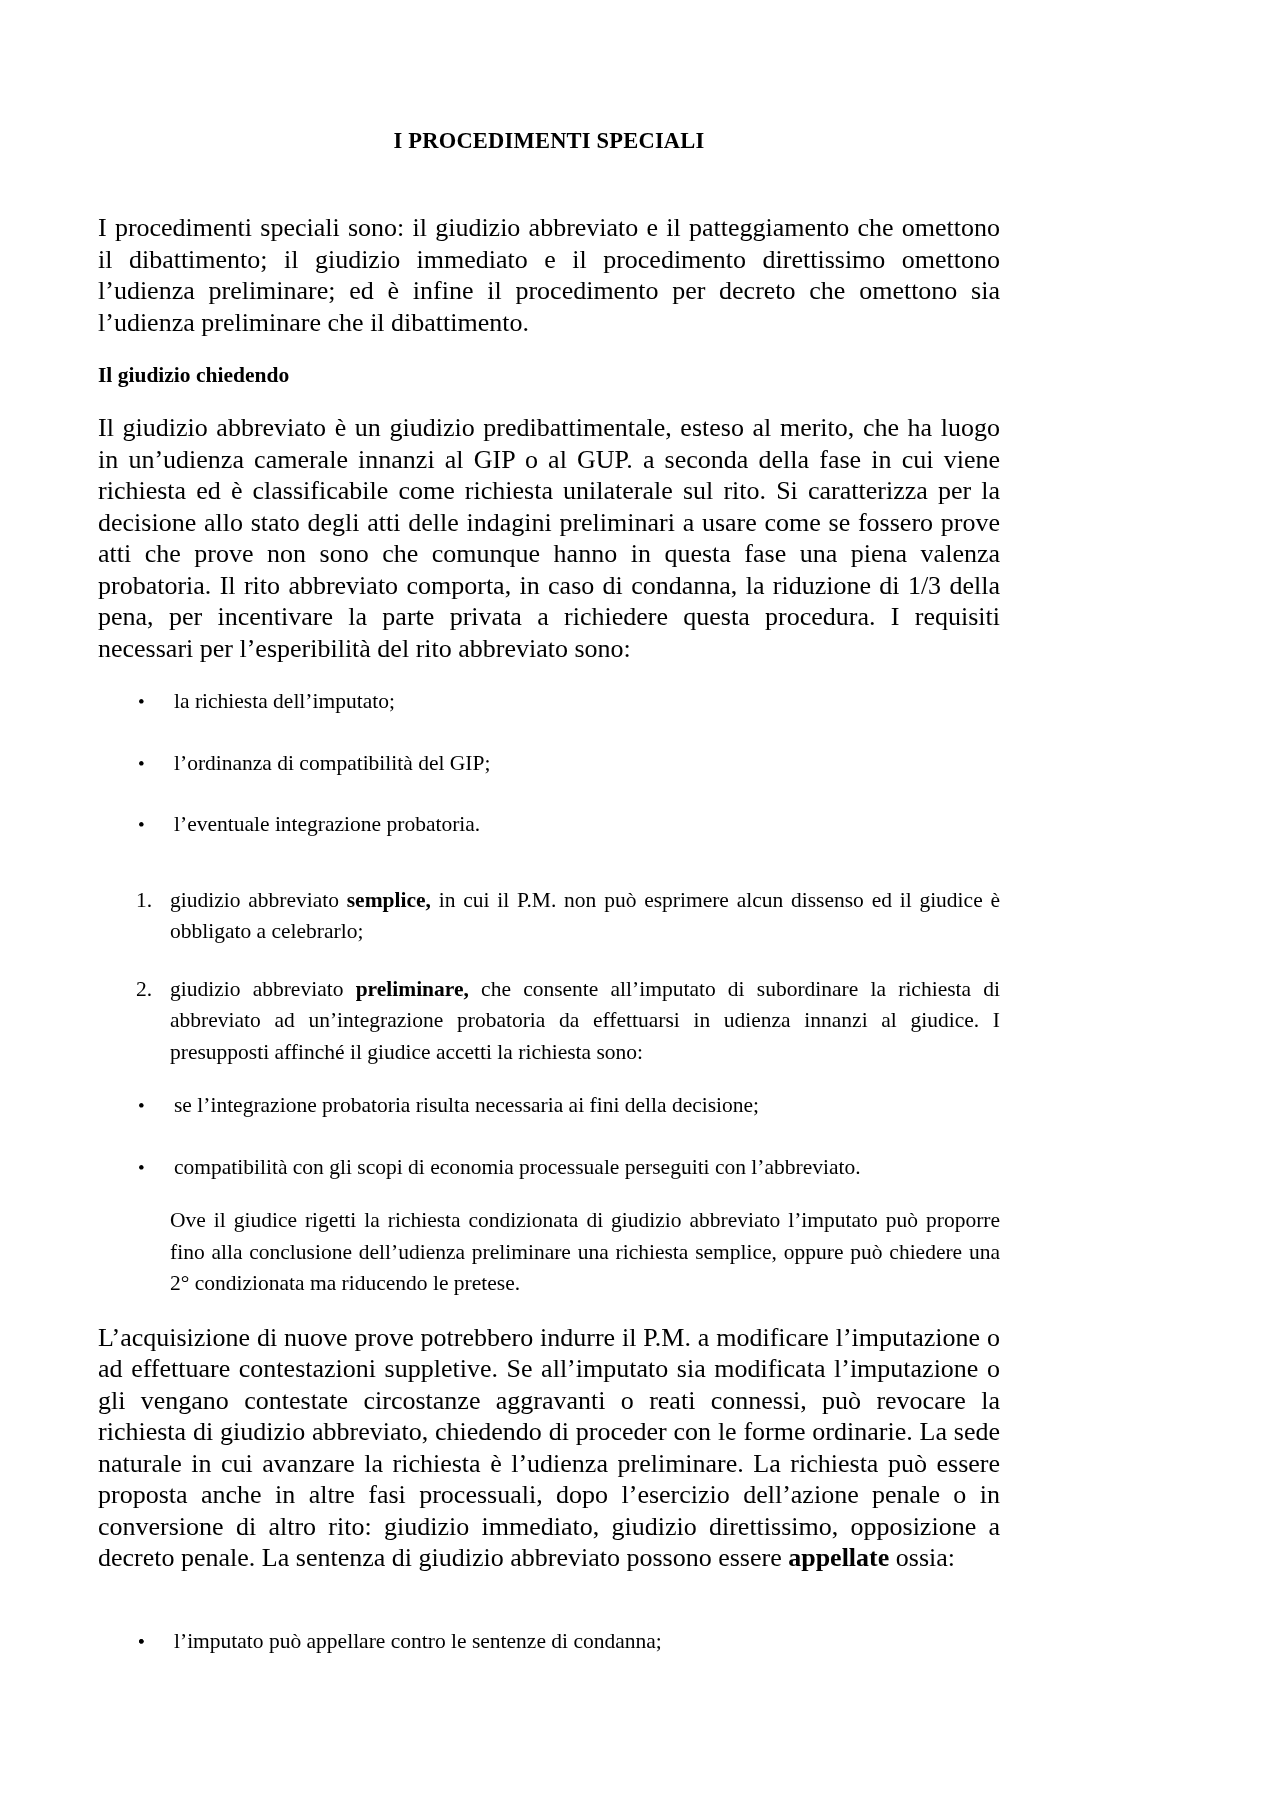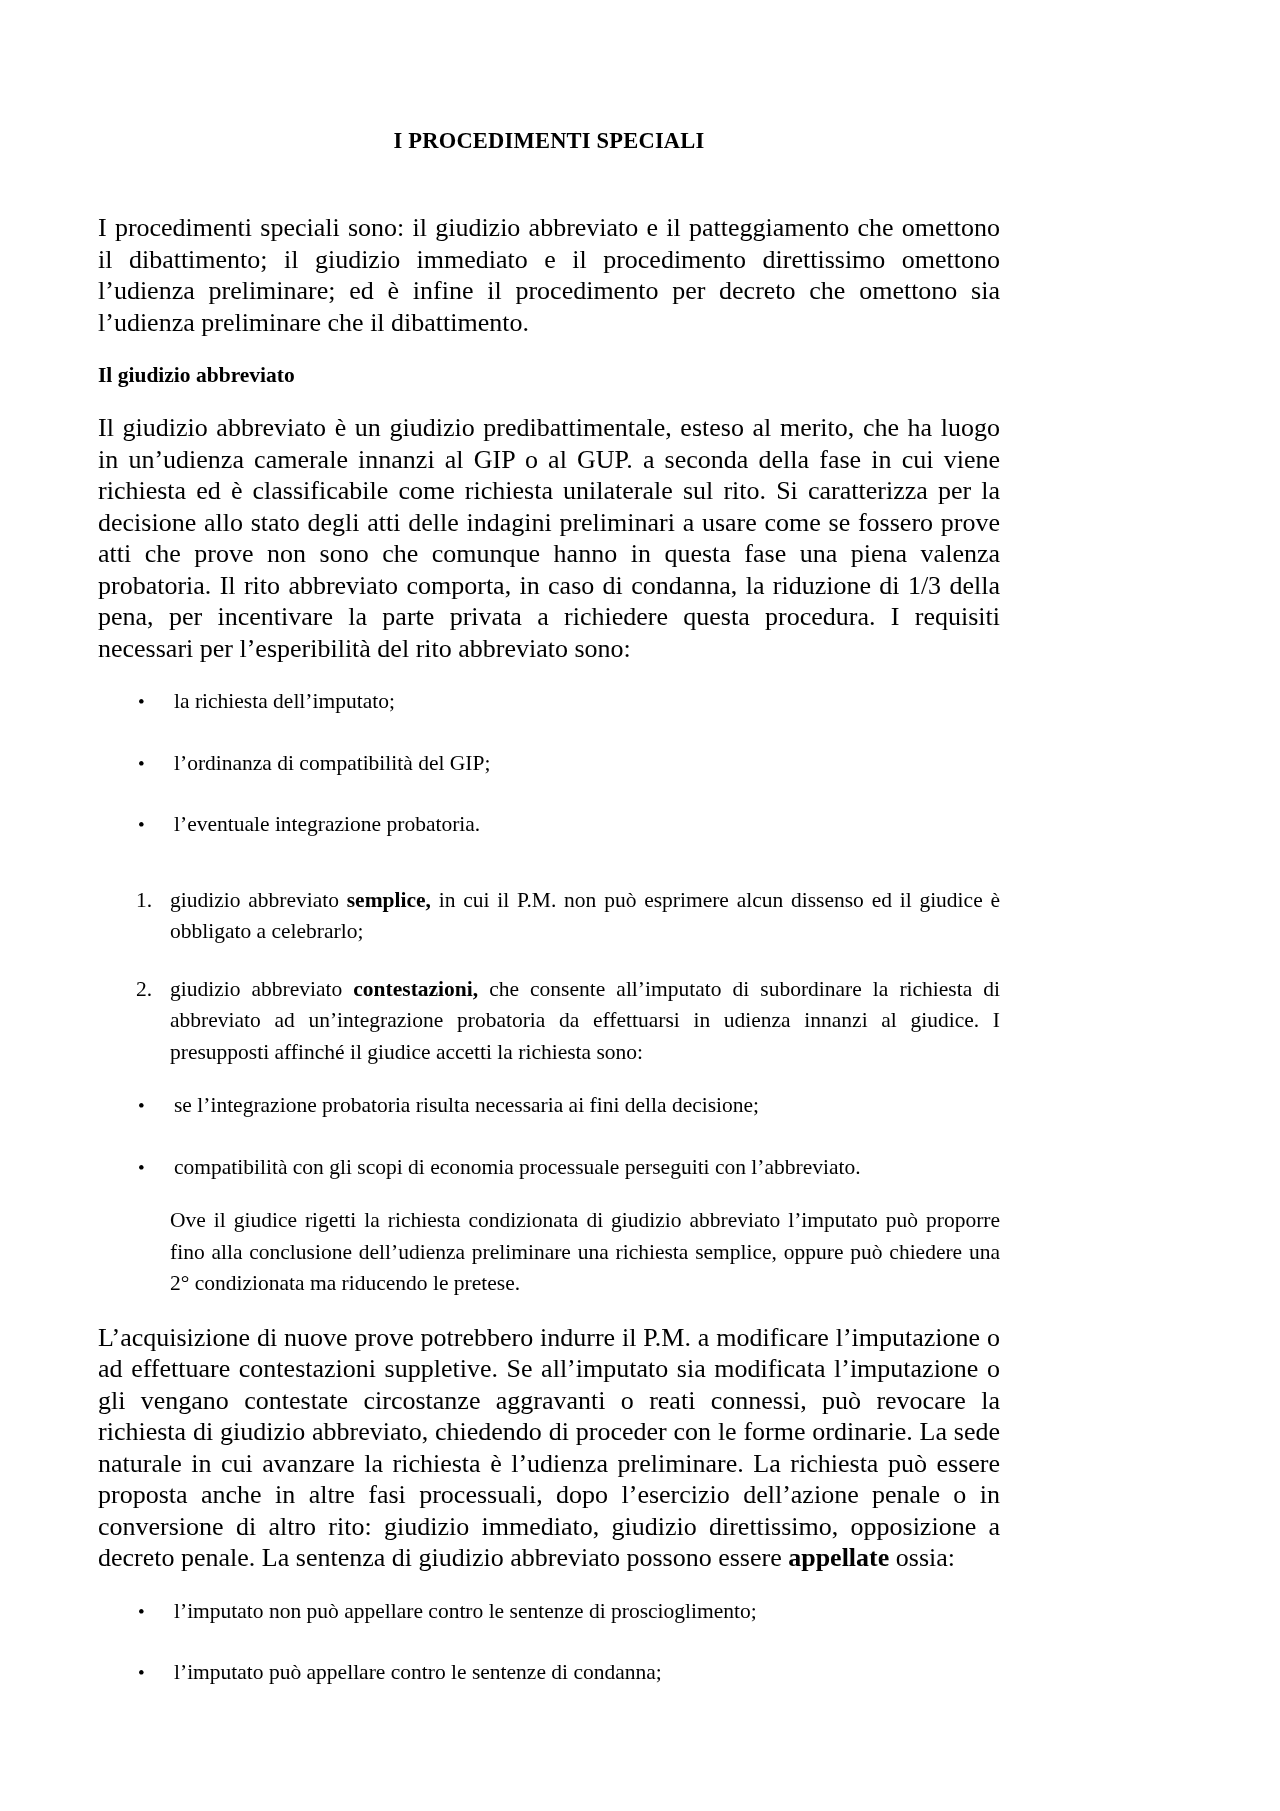--- a/index.html
+++ b/index.html
@@ -110,21 +110,21 @@
   <div class="content">
 
     <h1 class="doc-title">I PROCEDIMENTI SPECIALI</h1>
 
     <div class="gap-title-first"></div>
 
     <p class="body-par">I procedimenti speciali sono: il giudizio abbreviato e il patteggiamento che omettono il dibattimento; il giudizio immediato e il procedimento direttissimo omettono l’udienza preliminare; ed è infine il procedimento per decreto che omettono sia l’udienza preliminare che il dibattimento.</p>
 
     <div class="gap-par"></div>
 
-    <h2 class="section-head">Il giudizio abbreviato</h2>
+    <h2 class="section-head">Il giudizio chiedendo</h2>
 
     <div class="gap-par"></div>
 
     <p class="body-par">Il giudizio abbreviato è un giudizio predibattimentale, esteso al merito, che ha luogo in un’udienza camerale innanzi al GIP o al GUP. a seconda della fase in cui viene richiesta ed è classificabile come richiesta unilaterale sul rito. Si caratterizza per la decisione allo stato degli atti delle indagini preliminari a usare come se fossero prove atti che prove non sono che comunque hanno in questa fase una piena valenza probatoria. Il rito abbreviato comporta, in caso di condanna, la riduzione di 1/3 della pena, per incentivare la parte privata a richiedere questa procedura. I requisiti necessari per l’esperibilità del rito abbreviato sono:</p>
 
     <div class="gap-par"></div>
 
     <ul class="bullets">
       <li class="bullet-item">
         <span class="marker">•</span>
@@ -145,21 +145,21 @@
 
     <div class="gap-par"></div>
 
     <ol class="numbers">
       <li class="num-item">
         <span class="marker">1.</span>
         <span>giudizio abbreviato </span><span class="b">semplice,</span><span> in cui il P.M. non può esprimere alcun dissenso ed il giudice è obbligato a celebrarlo;</span>
       </li>
       <li class="num-item">
         <span class="marker">2.</span>
-        <span>giudizio abbreviato </span><span class="b">contestazioni,</span><span> che consente all’imputato di subordinare la richiesta di abbreviato ad un’integrazione probatoria da effettuarsi in udienza innanzi al giudice. I presupposti affinché il giudice accetti la richiesta sono:</span>
+        <span>giudizio abbreviato </span><span class="b">preliminare,</span><span> che consente all’imputato di subordinare la richiesta di abbreviato ad un’integrazione probatoria da effettuarsi in udienza innanzi al giudice. I presupposti affinché il giudice accetti la richiesta sono:</span>
       </li>
     </ol>
 
     <div class="gap-par"></div>
 
     <ul class="bullets">
       <li class="bullet-item">
         <span class="marker">•</span>
         <span>se l’integrazione probatoria risulta </span><span class="u">necessaria </span><span>ai fini della decisione;</span>
       </li>
@@ -175,21 +175,20 @@
 
     <div class="gap-par"></div>
 
     <p class="body-par"><span>L’acquisizione di nuove prove potrebbero indurre il P.M. a modificare l’imputazione o ad effettuare contestazioni suppletive. Se all’imputato sia modificata l’imputazione o gli vengano contestate circostanze aggravanti o reati connessi, può revocare la richiesta di giudizio abbreviato, chiedendo di proceder con le forme ordinarie. La sede naturale in cui avanzare la richiesta è l’udienza preliminare. La richiesta può essere proposta anche in altre fasi processuali, dopo l’esercizio dell’azione penale o in conversione di altro rito: giudizio immediato, giudizio direttissimo, opposizione a decreto penale. La sentenza di giudizio abbreviato possono essere </span><span class="b">appellate</span><span> ossia:</span></p>
 
     <div class="gap-par"></div>
 
     <ul class="bullets">
       <li class="bullet-item">
         <span class="marker">•</span>
-        <span>l’imputato non può appellare contro le sentenze di proscioglimento;</span>
       </li>
       <li class="bullet-item">
         <span class="marker">•</span>
         <span>l’imputato può appellare contro le sentenze di condanna;</span>
       </li>
     </ul>
 
   </div>
 </div>
 

